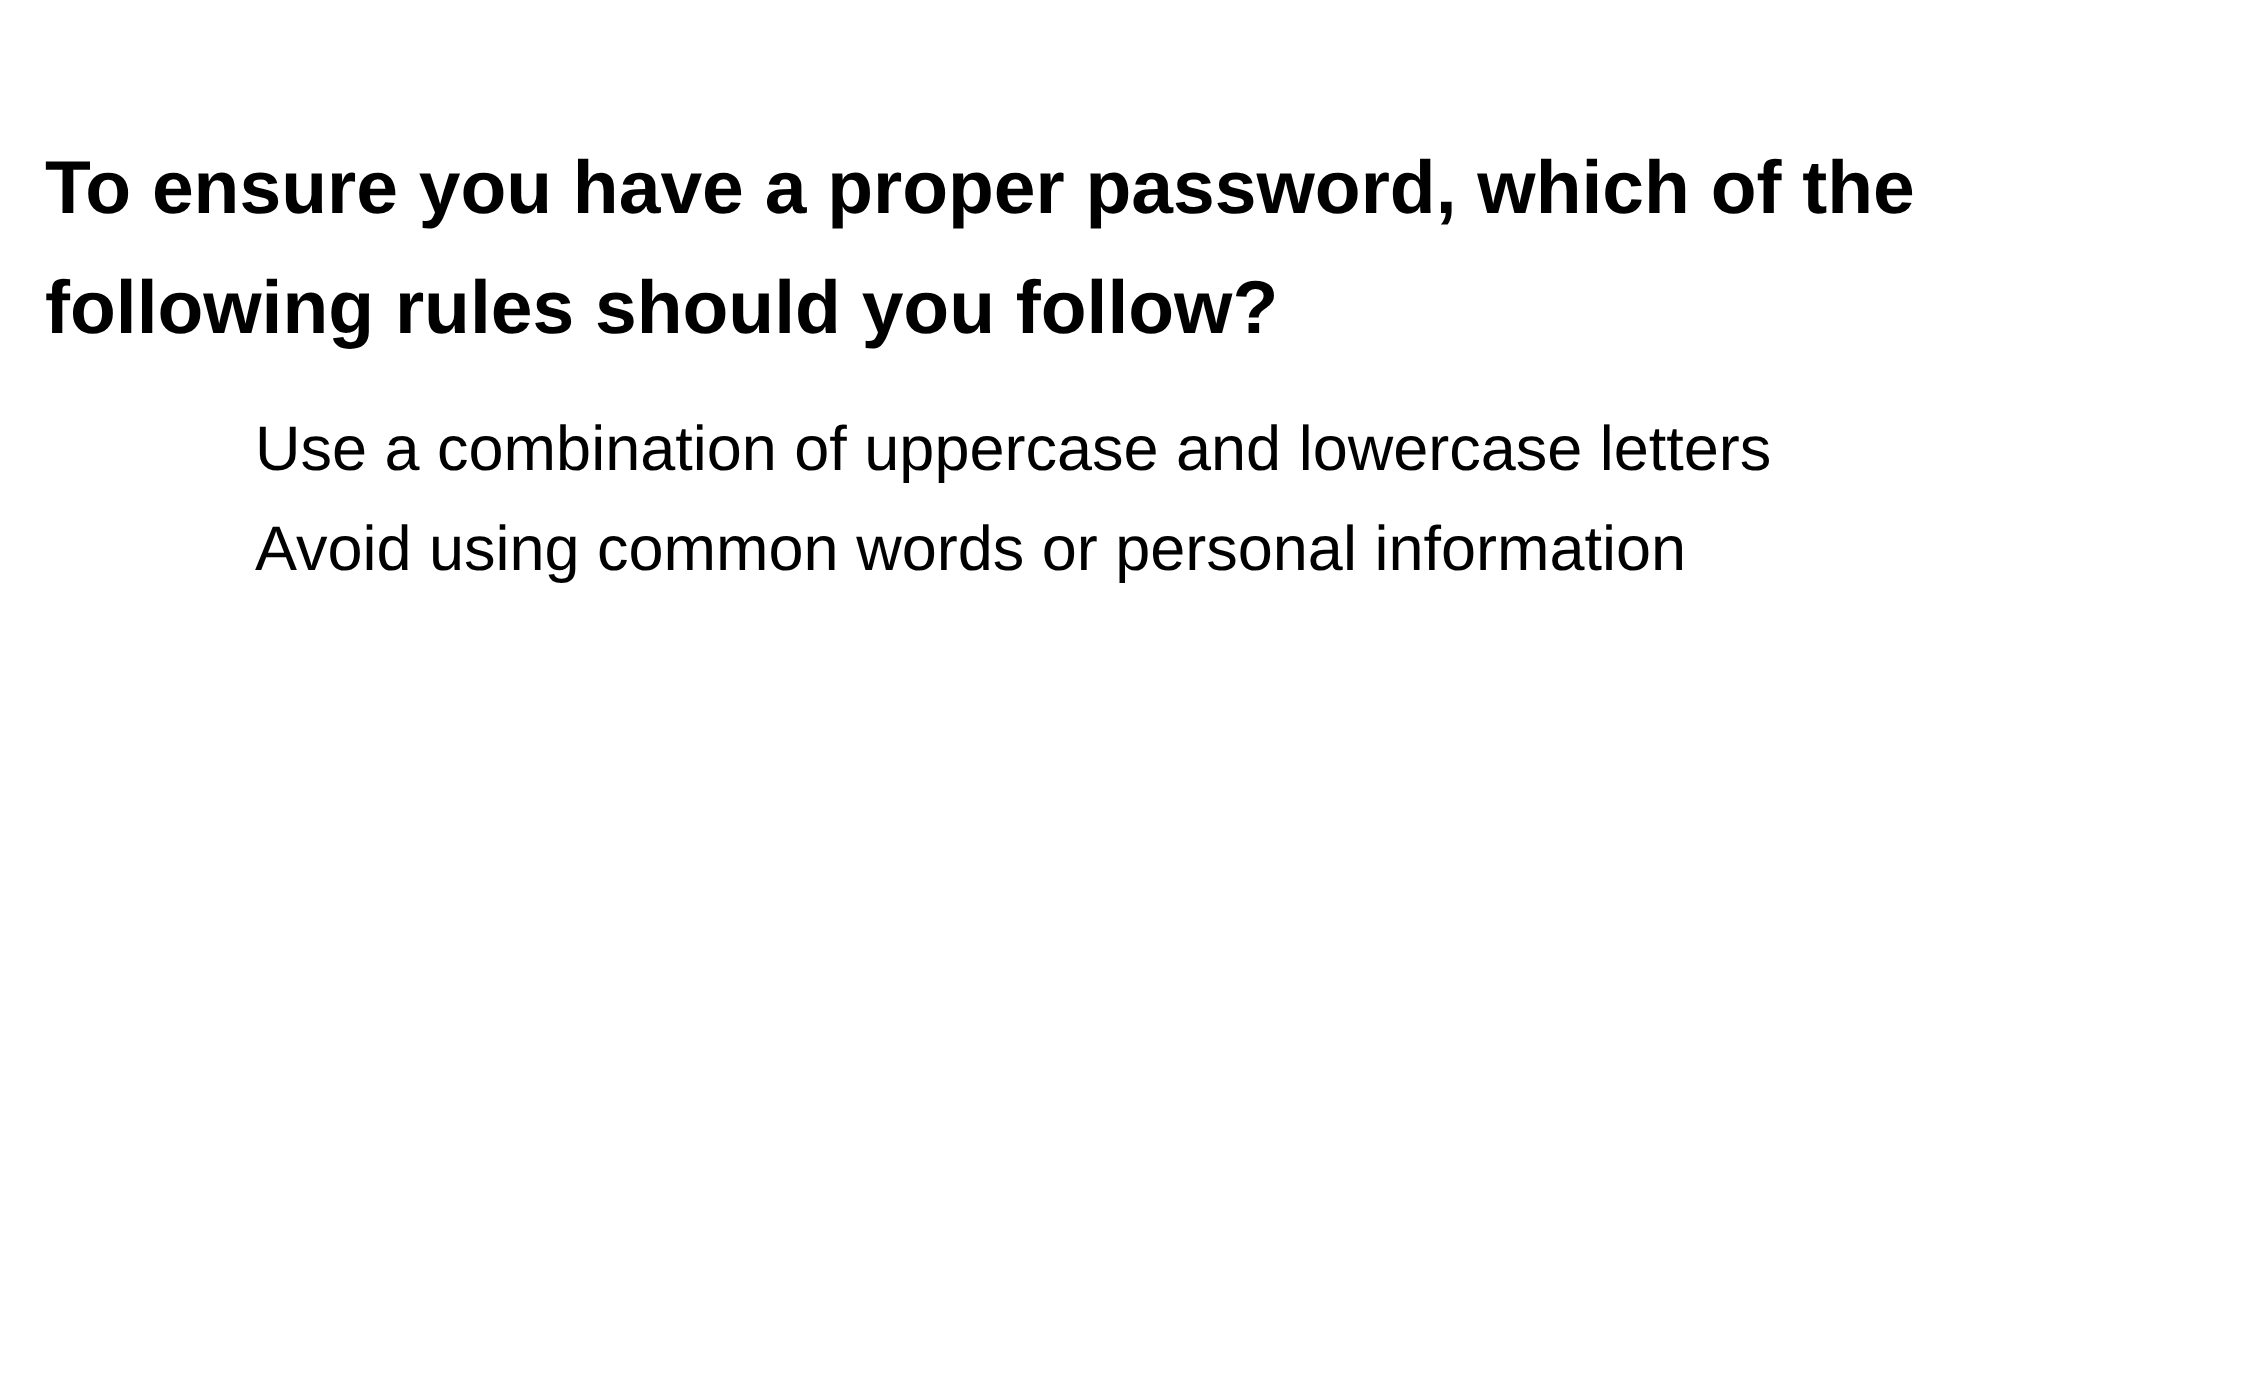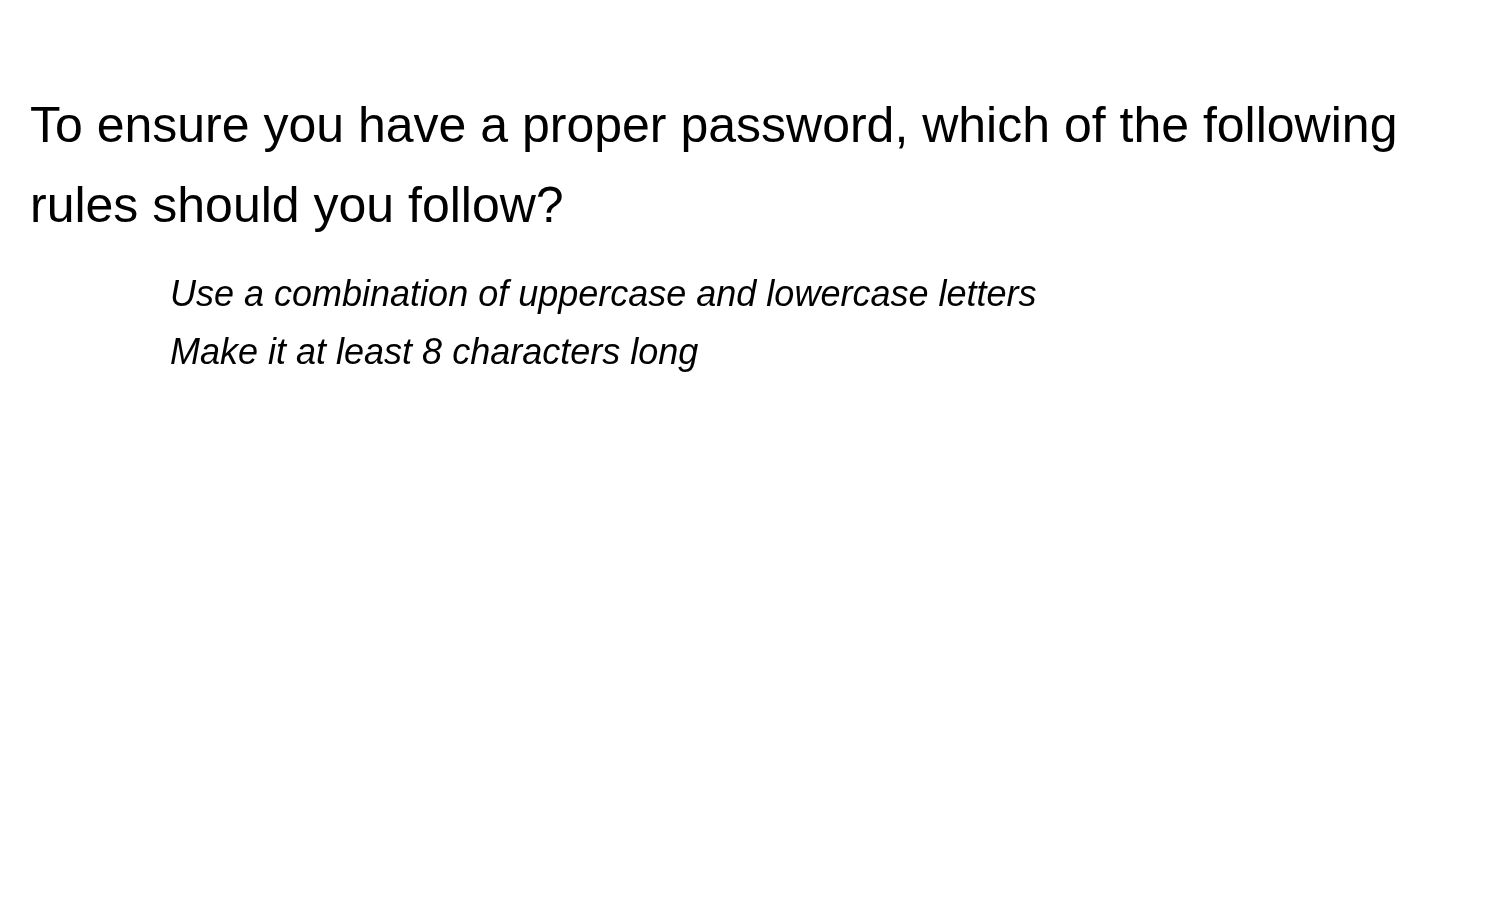--- a/index.html
+++ b/index.html
@@ -13,37 +13,36 @@
       background: #ffffff;
       font-family: -apple-system, BlinkMacSystemFont, "Segoe UI", Helvetica, Arial, sans-serif;
       color: #000000;
       padding-top: 85px;
       padding-left: 30px;
       padding-right: 30px;
     }
     .question {
       font-size: 50px;
       line-height: 1.6;
-      font-weight: 400;
+      font-weight: 700;
       margin-bottom: 20px;
     }
     .options {
       list-style: none;
       padding-left: 140px;
       padding-right: 100px;
     }
     .option-item {
-      font-size: 36px;
+      font-size: 42px;
       line-height: 1.6;
       font-weight: 400;
       position: relative;
-      font-style: italic;
     }
   </style>
 </head>
 <body>
 
 <div class="question">To ensure you have a proper password, which of the following rules should you follow?</div>
 
 <ul class="options">
   <li class="option-item">Use a combination of uppercase and lowercase letters</li>
-  <li class="option-item">Make it at least 8 characters long</li>
+  <li class="option-item">Avoid using common words or personal information</li>
 </ul>
 
 </body></html>

